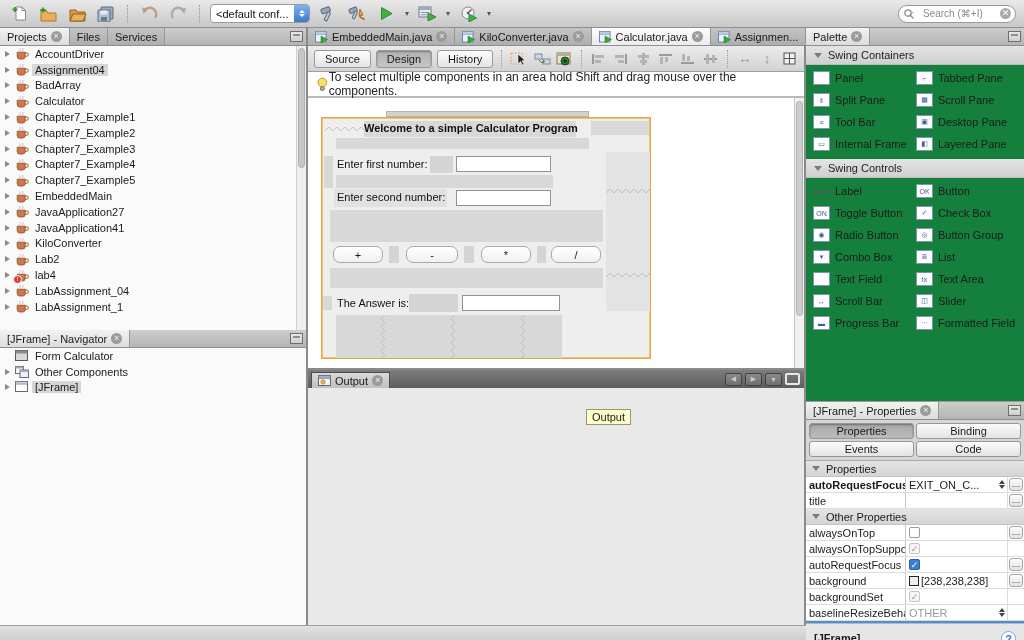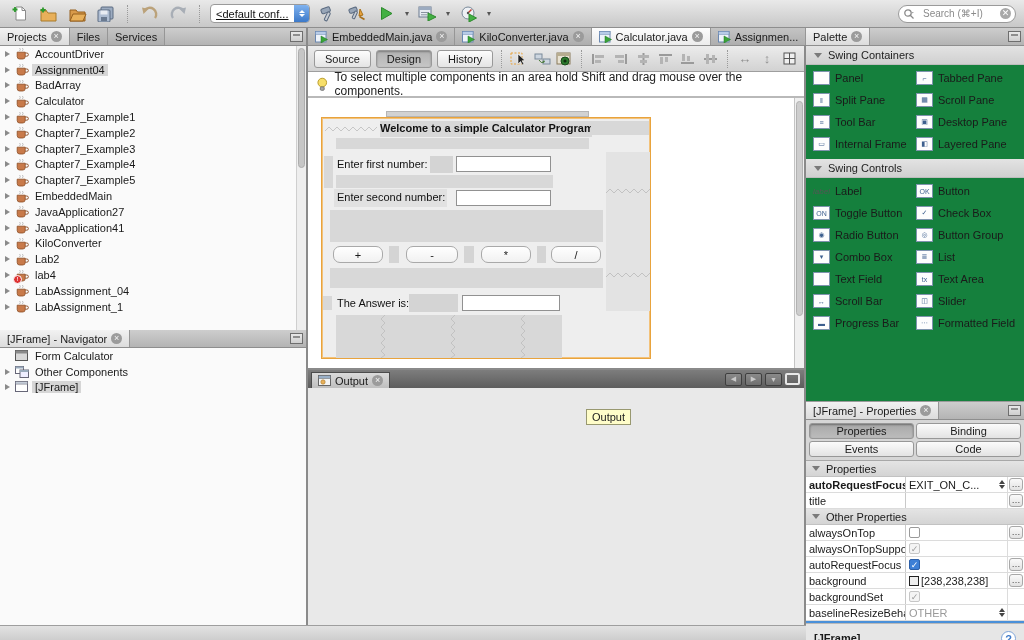--- a/index.html
+++ b/index.html
@@ -6,21 +6,21 @@
   html,body { width:1024px; height:640px; overflow:hidden; }
   body { font-family:"Liberation Sans", sans-serif; font-size:11px; color:#1a1a1a; background:#c9c9c9; cursor:default; }
   .app { position:relative; width:1024px; height:640px; display:flex; flex-direction:column; }
 
   
   .toolbar { height:28px; background:linear-gradient(#e9e9e9,#c8c8c8); border-bottom:1px solid #8e8e8e; display:flex; align-items:center; padding:0 8px; gap:7px; flex:0 0 auto; }
   .tb-ico { width:22px; height:20px; display:inline-flex; align-items:center; justify-content:center; }
   .tb-sep { width:1px; height:18px; border-left:1px dotted #9a9a9a; margin:0 3px; }
   .caret { font-size:8px; color:#555; margin-left:1px; }
   .combo { display:flex; align-items:center; height:19px; background:#fff; border:1px solid #9a9a9a; border-radius:4px; overflow:hidden; width:100px; }
-  .combo .ctext { flex:1; padding:0 5px; font-size:11px; color:#111; white-space:nowrap; overflow:hidden;text-decoration:underline; }
+  .combo .ctext { flex:1; padding:0 5px; font-size:11px; color:#111; white-space:nowrap; overflow:hidden; }
   .combo .cstep { width:15px; height:100%; background:linear-gradient(#7fb2ef,#3c79c9); display:flex; flex-direction:column; align-items:center; justify-content:center; gap:1px; }
   .combo .cstep i { display:block; width:0; height:0; border-left:3px solid transparent; border-right:3px solid transparent; }
   .combo .cstep i.up { border-bottom:3px solid #fff; }
   .combo .cstep i.dn { border-top:3px solid #fff; }
   .search { margin-left:auto; width:118px; height:18px; border:1px solid #9a9a9a; border-radius:9px; background:#fff; display:flex; align-items:center; padding:0 4px; gap:8px; }
   .search .stext { flex:1; color:#8a8a8a; font-size:10px; white-space:nowrap; overflow:hidden; }
   .clearx { width:11px; height:11px; border-radius:50%; background:#a9a9a9; color:#fff; font-size:9px; line-height:11px; text-align:center; flex:0 0 auto; }
 
   
   .main { flex:1; display:flex; min-height:0; }
@@ -54,21 +54,21 @@
 
   
   .dtoolbar { height:26px; flex:0 0 auto; background:linear-gradient(#ececec,#d2d2d2); border-bottom:1px solid #9e9e9e; display:flex; align-items:center; gap:5px; padding:0 6px; }
   .dbtn { height:18px; padding:0 10px; border:1px solid #999; border-radius:3px; background:linear-gradient(#fdfdfd,#e4e4e4); font-size:11px; display:flex; align-items:center; }
   .dbtn.pressed { background:linear-gradient(#b2b2b2,#c6c6c6); box-shadow:inset 0 1px 2px rgba(0,0,0,.3); }
   .dico { width:20px; height:18px; display:inline-flex; align-items:center; justify-content:center; }
   .dico.right { margin-left:auto; }
   .gray-glyph { color:#8f8f8f; font-size:13px; font-weight:bold; }
 
   
-  .hintbar { height:26px; flex:0 0 auto; background:#fff; border-bottom:2px solid #b9b9b9; display:flex; align-items:center; gap:6px; padding:0 8px; font-size:12px; color:#222; }
+  .hintbar { height:26px; flex:0 0 auto; background:#fff; border-bottom:2px solid #b9b9b9; display:flex; align-items:center; padding:0 8px; font-size:12px; color:#222; }
 
   
   .canvas { height:270px; flex:0 0 auto; background:#fff; position:relative; overflow:hidden; }
   .form-handle { position:absolute; left:78px; top:13px; width:203px; height:6px; background:#d2d2d2; border:1px solid #b5b5b5; }
   .jform { position:absolute; left:13px; top:19px; width:330px; height:242px; background:#eeeeee; border:1px solid #e8a33d; box-shadow:0 0 0 1px #f3c27a inset; }
   .fb { position:absolute; background:#d8d8d8; }
   .fb2 { position:absolute; background:#d4d4d4; }
   .ftext { position:absolute; font-size:11px; color:#111; white-space:nowrap; }
   .ffield { position:absolute; background:#fff; border:1px solid #919191; }
   .fbtn { position:absolute; height:17px; background:linear-gradient(#ffffff,#f1f1f1); border:1px solid #a9a9a9; border-radius:7px; font-size:11px; display:flex; align-items:center; justify-content:center; }
@@ -630,21 +630,21 @@
         <span>To select multiple components in an area hold Shift and drag mouse over the components.</span>
       </div>
 
       <div class="canvas">
         <div class="form-handle"></div>
 
         <div class="jform">
           <svg class="zig" style="left:3px;top:6px;" width="53" height="10">
               <polyline points="0,7 4,3 8,7 12,3 16,7 20,3 24,7 28,3 32,7 36,3 40,7 44,3 48,7 52,3" fill="none" stroke="#c6c6c6"></polyline>
             </svg>
-          <div class="fb ftext" style="left:58px;top:3px;width:212px;height:16px;text-align:center;font-weight:bold;line-height:14px;">Welcome to a simple Calculator Program</div>
+          <div class="fb ftext" style="left:42px;top:3px;width:212px;height:16px;text-align:center;font-weight:bold;line-height:14px;">Welcome to a simple Calculator Program</div>
           <div class="fb" style="left:269px;top:3px;width:58px;height:14px;"></div>
           <div class="fb" style="left:14px;top:20px;width:253px;height:11px;"></div>
 
           <div class="fb" style="left:2px;top:38px;width:9px;height:32px;"></div>
           <div class="ftext" style="left:15px;top:40px;">Enter first number:</div>
           <div class="fb2" style="left:108px;top:38px;width:23px;height:17px;"></div>
           <div class="ffield" style="left:134px;top:38px;width:95px;height:16px;"></div>
 
           <div class="fb" style="left:14px;top:57px;width:217px;height:13px;"></div>
 

